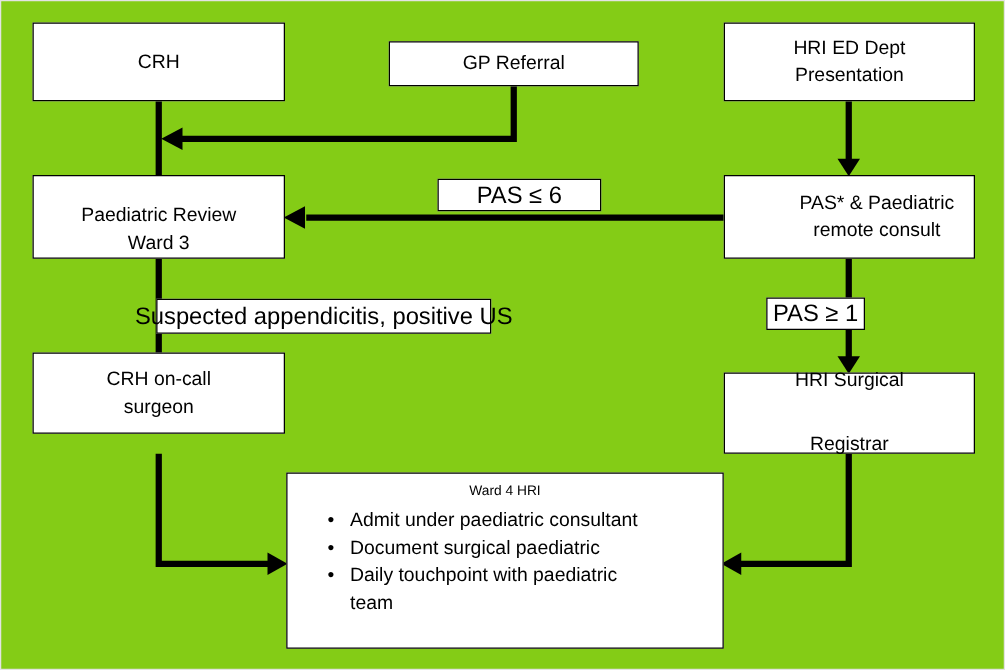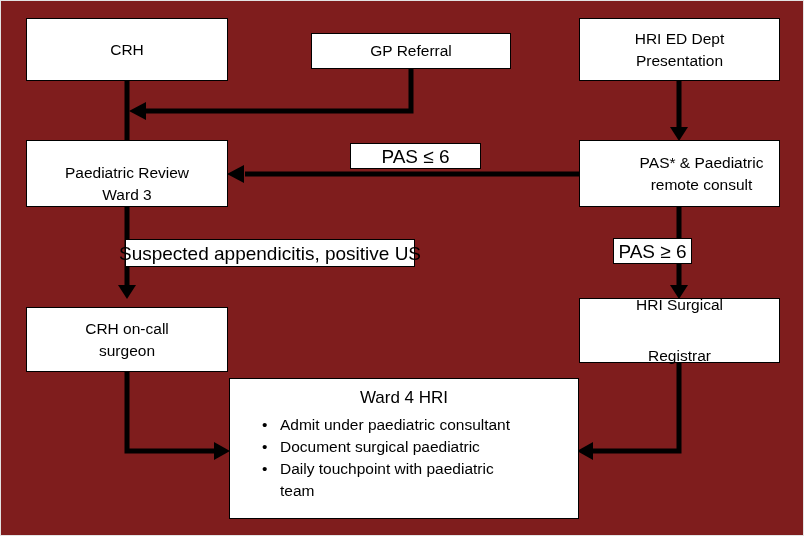--- a/index.html
+++ b/index.html
@@ -6,21 +6,21 @@
   html, body { background: #ffffff; }
   body {
     width: 804px; height: 536px;
     position: relative;
     font-family: "Liberation Sans", sans-serif;
     color: #000000;
     overflow: hidden;
   }
   .canvas {
     position: absolute; inset: 0;
-    background: #7f1d1d;
+    background: #84cc16;
     border: 1px solid #e3e3e3;
   }
   .connectors { position: absolute; left: 0; top: 0; z-index: 1; }
   .node {
     position: absolute; z-index: 2;
     background: #ffffff;
     border: 1.5px solid #000000;
     display: flex; flex-direction: column;
     align-items: center; justify-content: center;
     text-align: center;
@@ -33,31 +33,31 @@
     display: flex; align-items: center; justify-content: center;
     font-size: 19px; line-height: 1;
     white-space: nowrap;
   }
   
   #node-crh-ed       { left: 25px;  top: 17px;  width: 202px; height: 63px; }
   #node-gp           { left: 310px; top: 32px;  width: 200px; height: 36px; }
   #node-hri-ed       { left: 578px; top: 17px;  width: 201px; height: 63px; }
   #node-paed-review  { left: 25px;  top: 139px; width: 202px; height: 67px; justify-content: flex-end; }
   #node-pas-remote   { left: 578px; top: 139px; width: 201px; height: 67px; padding-left: 44px; }
-  #node-crh-surgeon  { left: 25px;  top: 306px; width: 202px; height: 65px; }
+  #node-crh-surgeon  { left: 25px;  top: 281px; width: 202px; height: 65px; }
   #node-hri-registrar{ left: 578px; top: 297px; width: 201px; height: 65px; gap: 29px; }
   #node-ward4        { left: 228px; top: 377px; width: 350px; height: 141px;
                        justify-content: flex-start; padding-top: 7px; }
   
   #label-pas-le6     { left: 349px; top: 142px; width: 131px; height: 26px; }
-  #label-suspected   { left: 124px; top: 238px; width: 290px; height: 28px; }
+  #label-suspected   { left: 124px; top: 238px; width: 268px; height: 28px; }
   #label-pas-ge7     { left: 612px; top: 237px; width: 79px;  height: 26px; }
 
   
-  .ward-title { font-size: 17px; margin-bottom: 4px; }
+  .ward-title { font-size: 11px; margin-bottom: 4px; }
   .ward-bullets {
     list-style: none;
     text-align: left;
     width: 272px;
     align-self: flex-start;
     margin-left: 30px;
     font-size: 15.5px; line-height: 1.42;
   }
   .ward-bullets li { position: relative; padding-left: 20px; }
   .ward-bullets li::before {
@@ -131,15 +131,15 @@
       <li>Admit under paediatric consultant</li>
       <li>Document surgical paediatric</li>
       <li>Daily touchpoint with paediatric team</li>
     </ul>
   </div>
 
   <div class="edge-label" id="label-pas-le6">PAS ≤ 6</div>
 
   <div class="edge-label" id="label-suspected">Suspected appendicitis, positive US</div>
 
-  <div class="edge-label" id="label-pas-ge7">PAS ≥ 6</div>
+  <div class="edge-label" id="label-pas-ge7">PAS ≥ 1</div>
 
 </div>
 
 </body></html>

